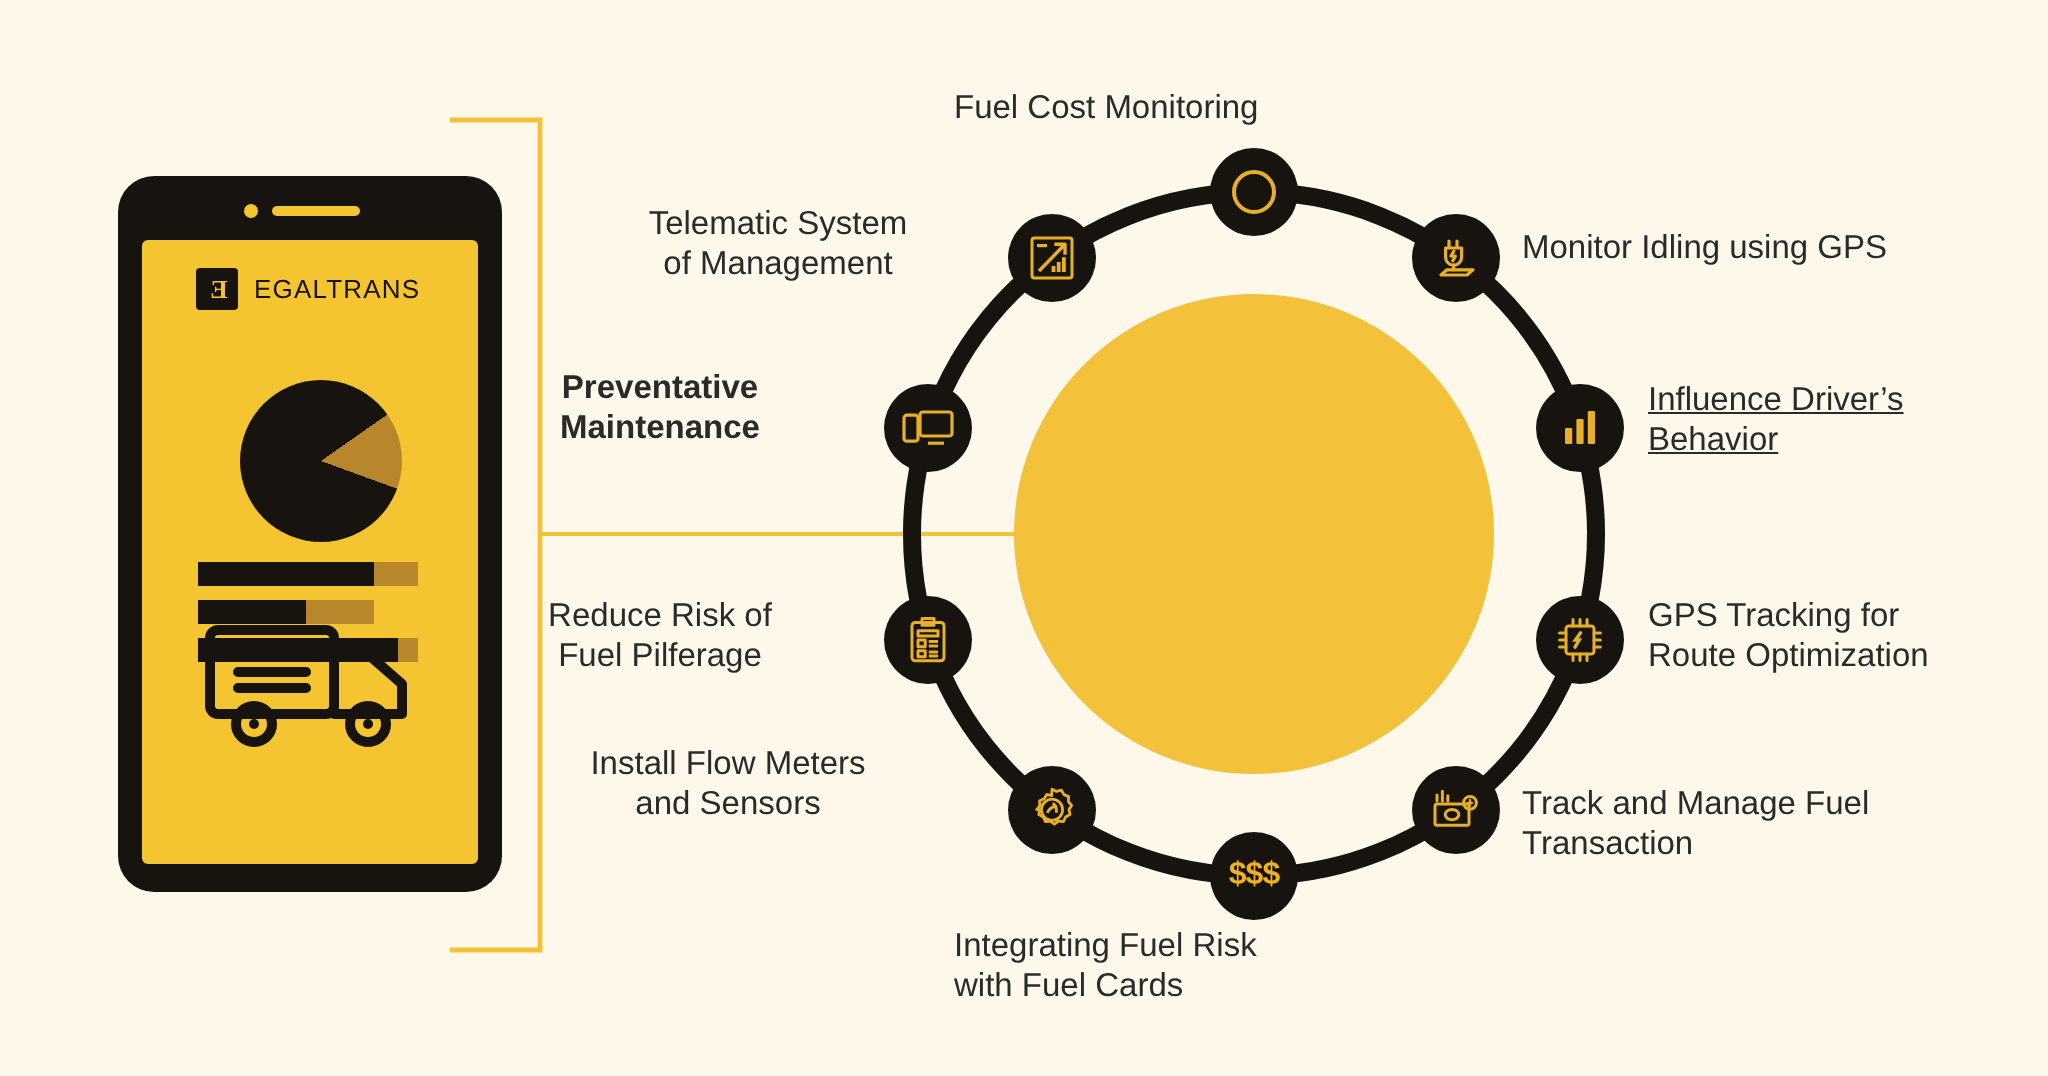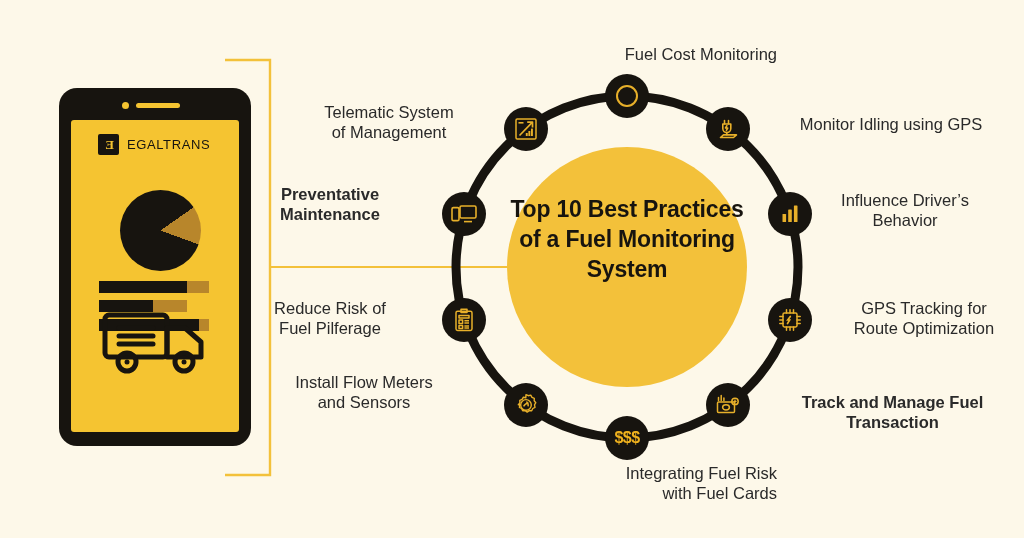--- a/index.html
+++ b/index.html
@@ -174,23 +174,23 @@
     letter-spacing: -0.2px;
   }
 
   .label {
     position: absolute;
     font-size: 16.5px;
     line-height: 1.22;
     color: #2A2A2A;
     white-space: pre-line;
   }
-  .label.right { text-align: center; }
+  .label.right { text-align: left; }
   .label.left  { text-align: center; }
-  .label.center{ text-align: right; }
+  .label.center{ text-align: left; }
 </style>
 </head>
 <body>
 
 <div id="stage">
 
   <svg id="bracket" viewBox="0 0 1024 538">
     <path d="M225 60 L270 60 L270 475 L225 475" fill="none" stroke="#F3C13A" stroke-width="2.4"></path>
     <path d="M270 267 L520 267" fill="none" stroke="#F3C13A" stroke-width="2.0"></path>
   </svg>
@@ -238,24 +238,20 @@
         <circle cx="83" cy="52" r="2.5" fill="#17140F"></circle>
       </svg>
     </div>
   </div>
 
   <svg id="ring-svg" viewBox="0 0 1024 538">
     <circle cx="627" cy="267" r="171" fill="none" stroke="#17140F" stroke-width="9"></circle>
   </svg>
 
   <div id="center-disc"></div>
-  <div id="center-title">Top 10 Best
-Practices of a
-Fuel Monitoring
-System</div>
 
   <div id="nodes-layer">
       <div class="node" style="left: 627px; top: 96px;">
         <span style="display: flex; align-items: center; justify-content: center;">
           <svg width="26" height="26" viewBox="0 0 26 26">
             <circle cx="13" cy="13" r="10" fill="none" stroke="#E8B02A" stroke-width="2"></circle>
           </svg>
         </span>
       </div>
       <div class="label center" style="width: 300px; top: 44px; left: 477px;">Fuel Cost Monitoring</div>
@@ -277,21 +273,21 @@
         <span style="display: flex; align-items: center; justify-content: center;">
           <svg width="22" height="22" viewBox="0 0 22 22">
             <g fill="#E8B02A">
       <rect x="3.5" y="11" width="3.6" height="8" rx="0.6"></rect>
       <rect x="9.2" y="6.5" width="3.6" height="12.5" rx="0.6"></rect>
       <rect x="14.9" y="2.5" width="3.6" height="16.5" rx="0.6"></rect>
     </g>
           </svg>
         </span>
       </div>
-      <div class="label right" style="width: 200px; top: 190px; left: 805px;">Influence Driver’s
+      <div class="label right" style="width: 200px; top: 190px; left: 824px; text-decoration: underline;">Influence Driver’s
 Behavior</div>
       <div class="node" style="left: 789.631px; top: 319.842px;">
         <span style="display: flex; align-items: center; justify-content: center;">
           <svg width="26" height="26" viewBox="0 0 26 26">
             <g stroke="#E8B02A" stroke-width="1.5" fill="none" stroke-linecap="round">
       <rect x="6" y="6" width="14" height="14" rx="1.4"></rect>
       <path d="M9.5 2.8v3.2M13 2.8v3.2M16.5 2.8v3.2M9.5 20v3.2M13 20v3.2M16.5 20v3.2
                M2.8 9.5h3.2M2.8 13h3.2M2.8 16.5h3.2M20 9.5h3.2M20 13h3.2M20 16.5h3.2"></path>
       <path d="M10.5 16.6l2.1-3.6h-1.9l2.6-3.6" stroke-width="1.7"></path>
     </g>
@@ -306,21 +302,21 @@
             <g fill="none" stroke="#E8B02A" stroke-width="1.5" stroke-linecap="round" stroke-linejoin="round">
       <path d="M3.5 4.5v3M6.2 2.6v4.9M8.9 4.9v2.6"></path>
       <rect x="2.5" y="9" width="17" height="10.6" rx="1"></rect>
       <ellipse cx="11" cy="14.3" rx="3.4" ry="2.6"></ellipse>
       <circle cx="20" cy="8.4" r="3.2"></circle>
       <path d="M20 6.9v3M18.9 8.4h2.2" stroke-width="1.1"></path>
     </g>
           </svg>
         </span>
       </div>
-      <div class="label right" style="width: 263px; top: 392px; left: 761px; font-weight: bold;">Track and Manage Fuel
+      <div class="label right" style="width: 263px; top: 392px; left: 761px;">Track and Manage Fuel
 Transaction</div>
       <div class="node" style="left: 627px; top: 438px;">
         <span style="display: flex; align-items: center; justify-content: center;">
           <span class="dollar">$$$</span>
         </span>
       </div>
       <div class="label center" style="width: 300px; top: 463px; left: 477px;">Integrating Fuel Risk
 with Fuel Cards</div>
       <div class="node" style="left: 526.489px; top: 405.342px;">
         <span style="display: flex; align-items: center; justify-content: center;">

